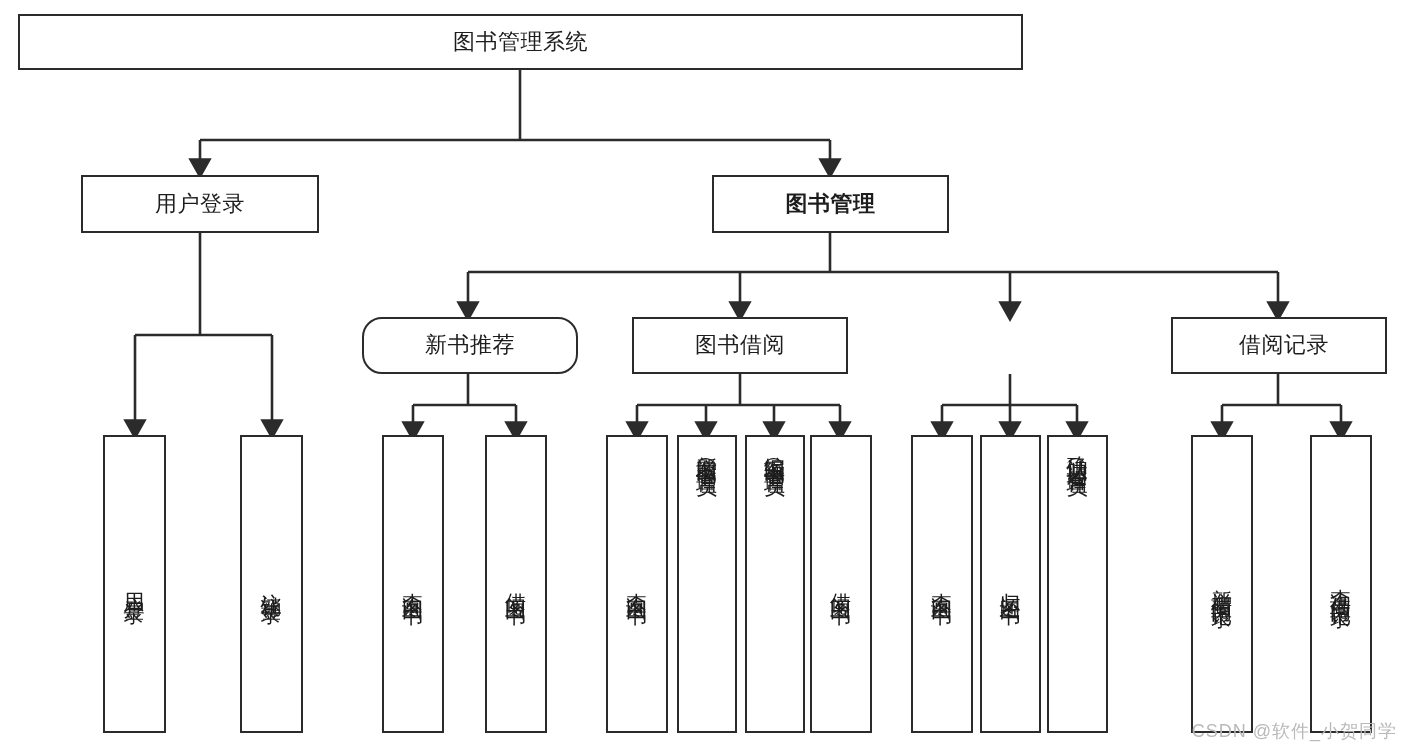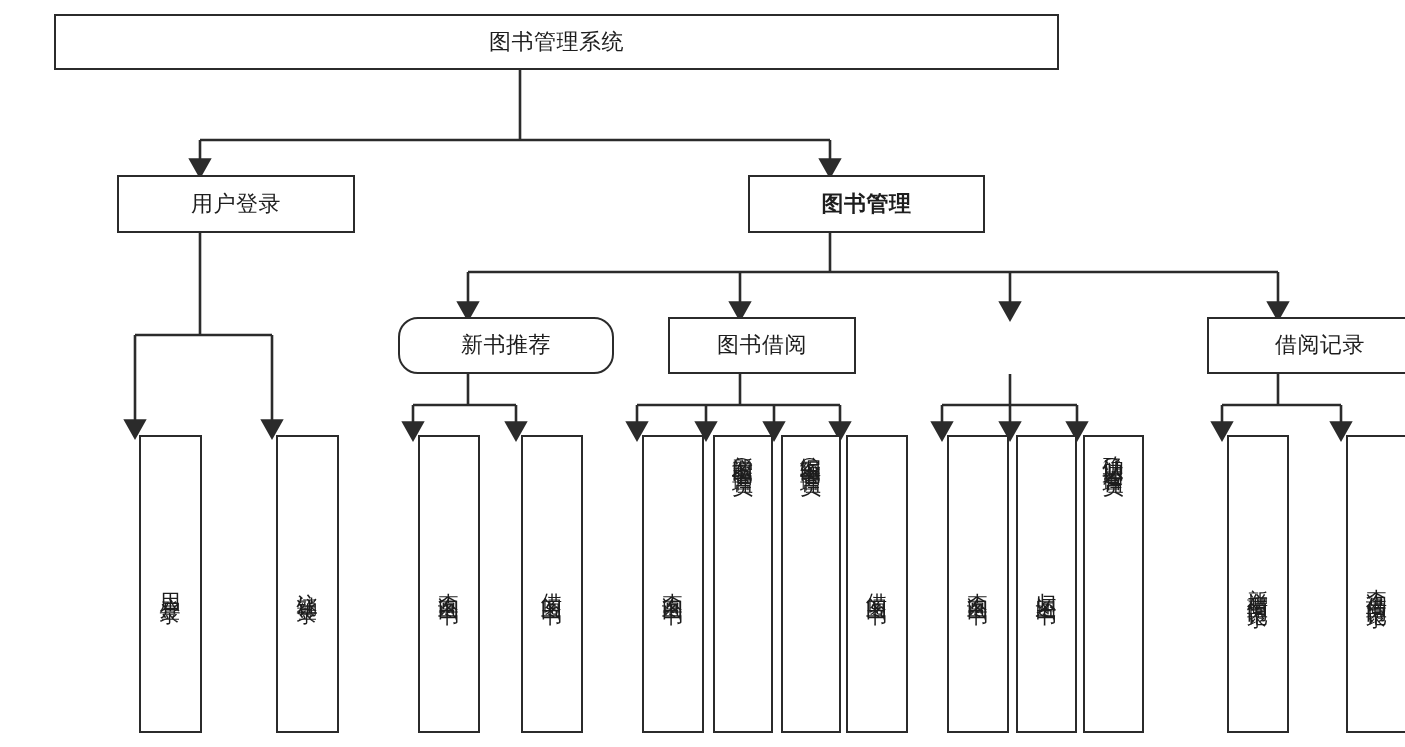--- a/index.html
+++ b/index.html
@@ -28,21 +28,20 @@
   }
   .node {
     position: absolute;
     box-sizing: border-box;
     border: 2.5px solid #2b2b2b;
     background: #ffffff;
     display: flex;
     align-items: center;
     justify-content: center;
     text-align: center;
-    margin-left: 36px;
   }
   .node .label {
     font-size: 22px;
     line-height: 1.12;
     letter-spacing: 0.5px;
     color: #1d1d1d;
     white-space: nowrap;
   }
   .node.vertical {
     align-items: center;
@@ -135,21 +134,21 @@
   <div class="node" style="left:81px; top:175px; width:238px; height:58px;">
     <span class="label">用户登录</span>
   </div>
   <div class="node" style="left:712px; top:175px; width:237px; height:58px;font-weight:bold;">
     <span class="label">图书管理</span>
   </div>
 
   <div class="node" style="left:362px; top:317px; width:216px; height:57px;border-radius:20px;">
     <span class="label">新书推荐</span>
   </div>
-  <div class="node" style="left:632px; top:317px; width:188px; height:57px;">
+  <div class="node" style="left:632px; top:317px; width:216px; height:57px;">
     <span class="label">图书借阅</span>
   </div>
   <div class="node" style="left:1171px; top:317px; width:216px; height:57px;padding-left:10px;">
     <span class="label">借阅记录</span>
   </div>
 
   <div class="node vertical" style="left:103px; top:435px; width:63px; height:298px;">
     <span class="label">用户登录</span>
   </div>
   <div class="node vertical" style="left:240px; top:435px; width:63px; height:298px;">
@@ -186,14 +185,15 @@
     <span class="label">确认归还（管理员）</span>
   </div>
 
   <div class="node vertical" style="left:1191px; top:435px; width:62px; height:298px;">
     <span class="label">新增借阅记录</span>
   </div>
   <div class="node vertical" style="left:1310px; top:435px; width:62px; height:298px;">
     <span class="label">查询借阅记录</span>
   </div>
 
+  <div id="watermark">CSDN @软件_小贺同学</div>
 
 </div>
 
 </body></html>

